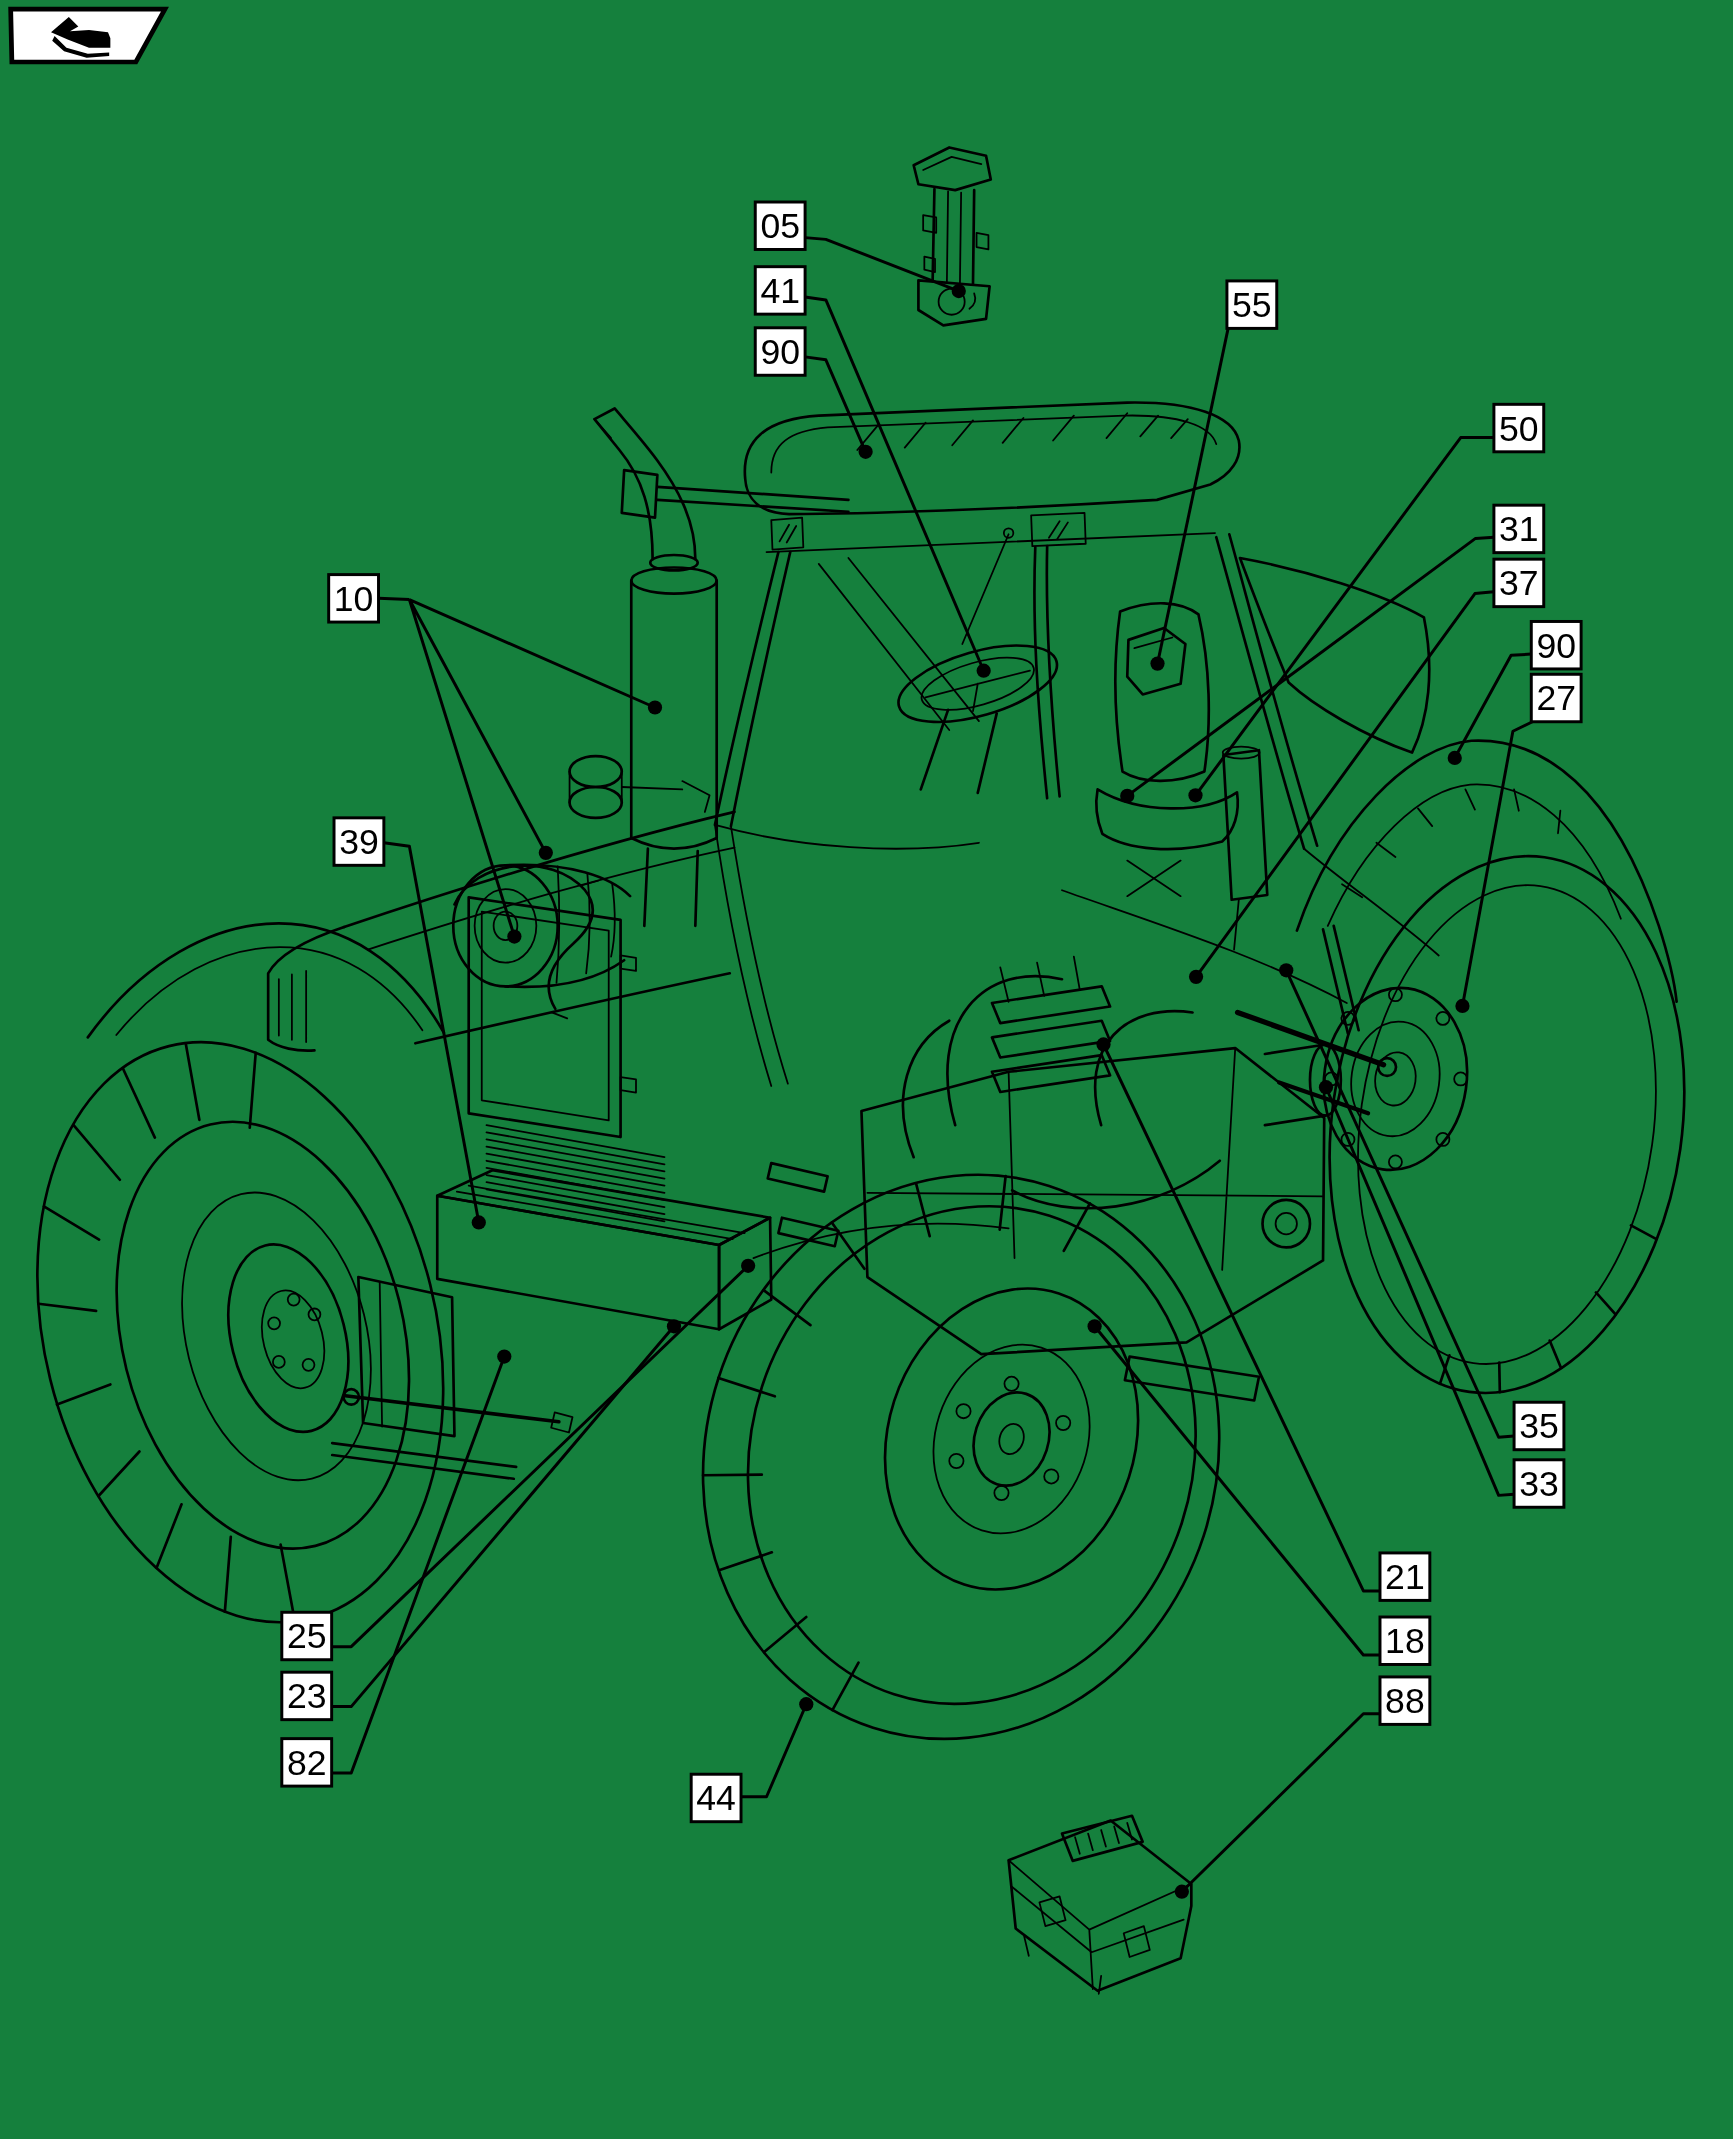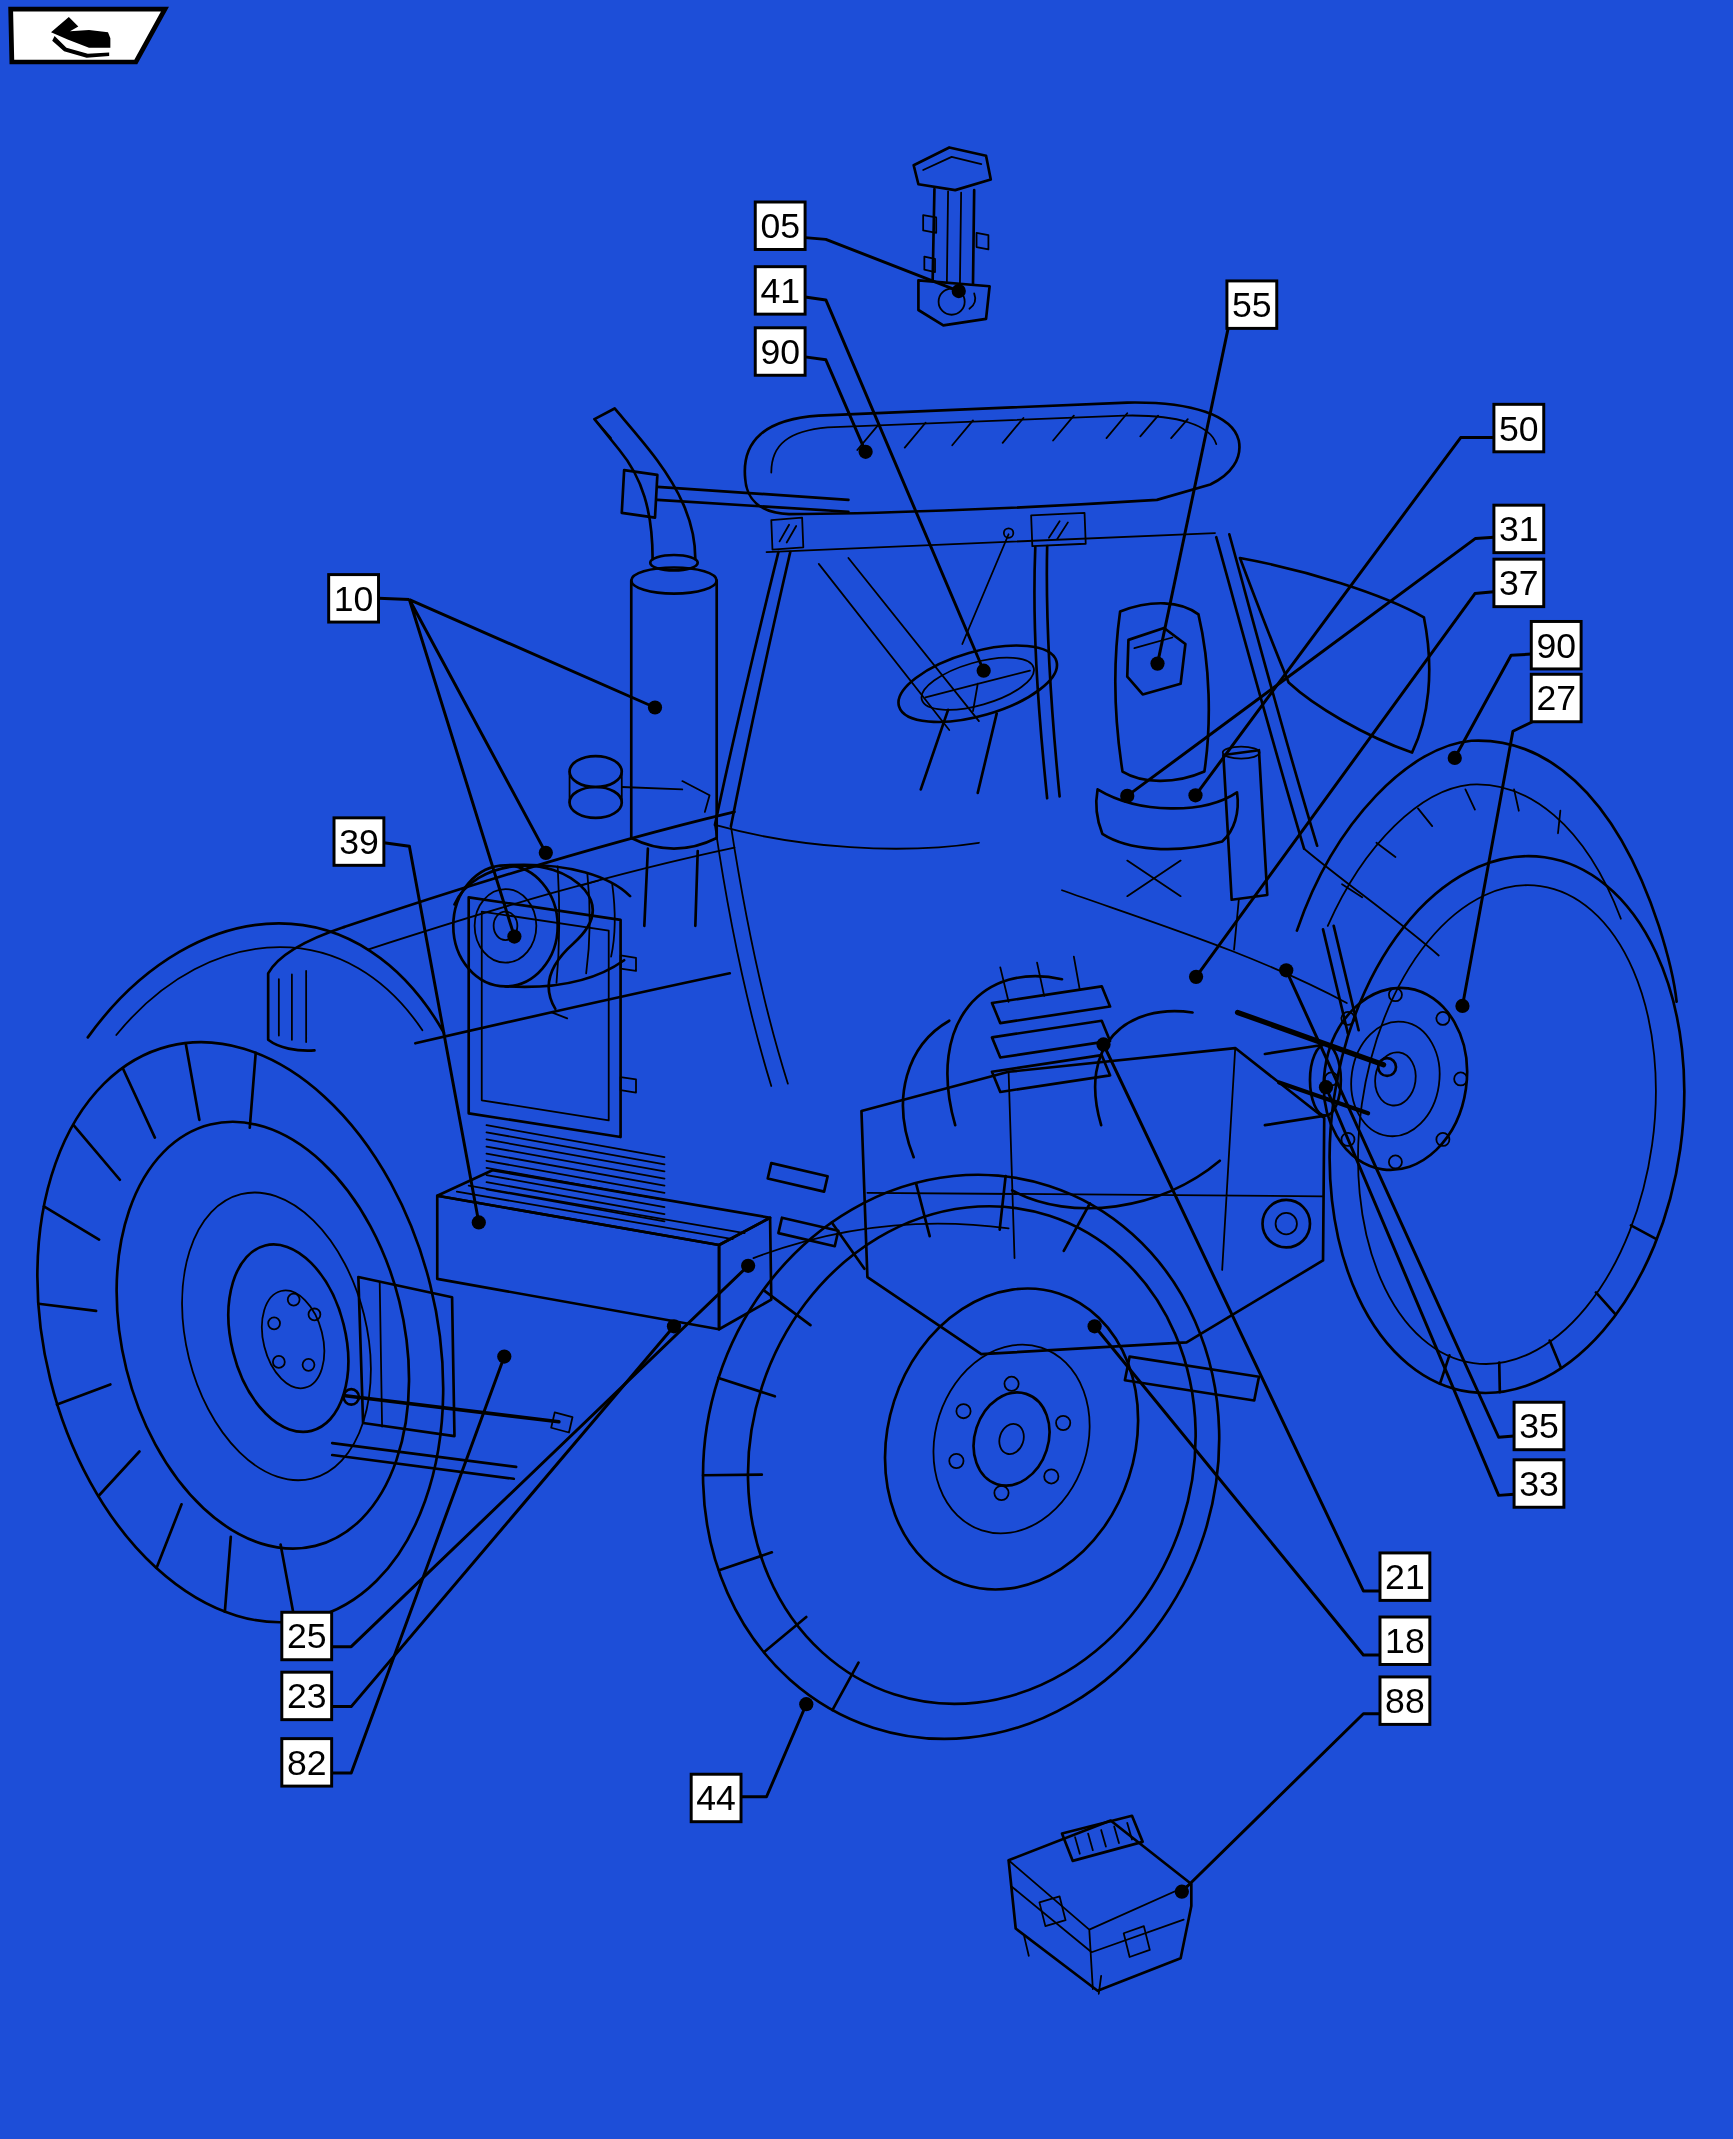--- a/index.html
+++ b/index.html
@@ -1,16 +1,16 @@
 <!DOCTYPE html>
 <html style="font-size:9.5px"><head>
 <meta charset="utf-8">
 <style>
   html,body{margin:0;padding:0;background:#ffffff;}
-  .stage{position:relative;width:1733px;height:2140px;background:#1d4ed8;overflow:hidden;}
+  .stage{position:relative;width:1733px;height:2140px;background:#15803d;overflow:hidden;}
   svg{position:absolute;left:0;top:0;}
   .art path,.art ellipse,.art circle,.art rect{stroke:#000000;fill:none;stroke-width:4.5;stroke-linecap:round;stroke-linejoin:round;}
   .art .fine{stroke-width:3;}
   .leaders path{stroke:#000000;fill:none;stroke-width:5;stroke-linejoin:round;}
   .leaders circle{fill:#000000;stroke:none;}
   .callout rect{fill:#ffffff;stroke:#000000;stroke-width:5;}
   .callout text{font-family:"Liberation Sans","DejaVu Sans",sans-serif;font-size:60px;fill:#000000;text-anchor:middle;}
   .backbtn .frame{fill:#ffffff;stroke:#000000;stroke-width:8;stroke-linejoin:miter;}
   .backbtn .glyph{fill:#000000;stroke:none;}
 </style>

